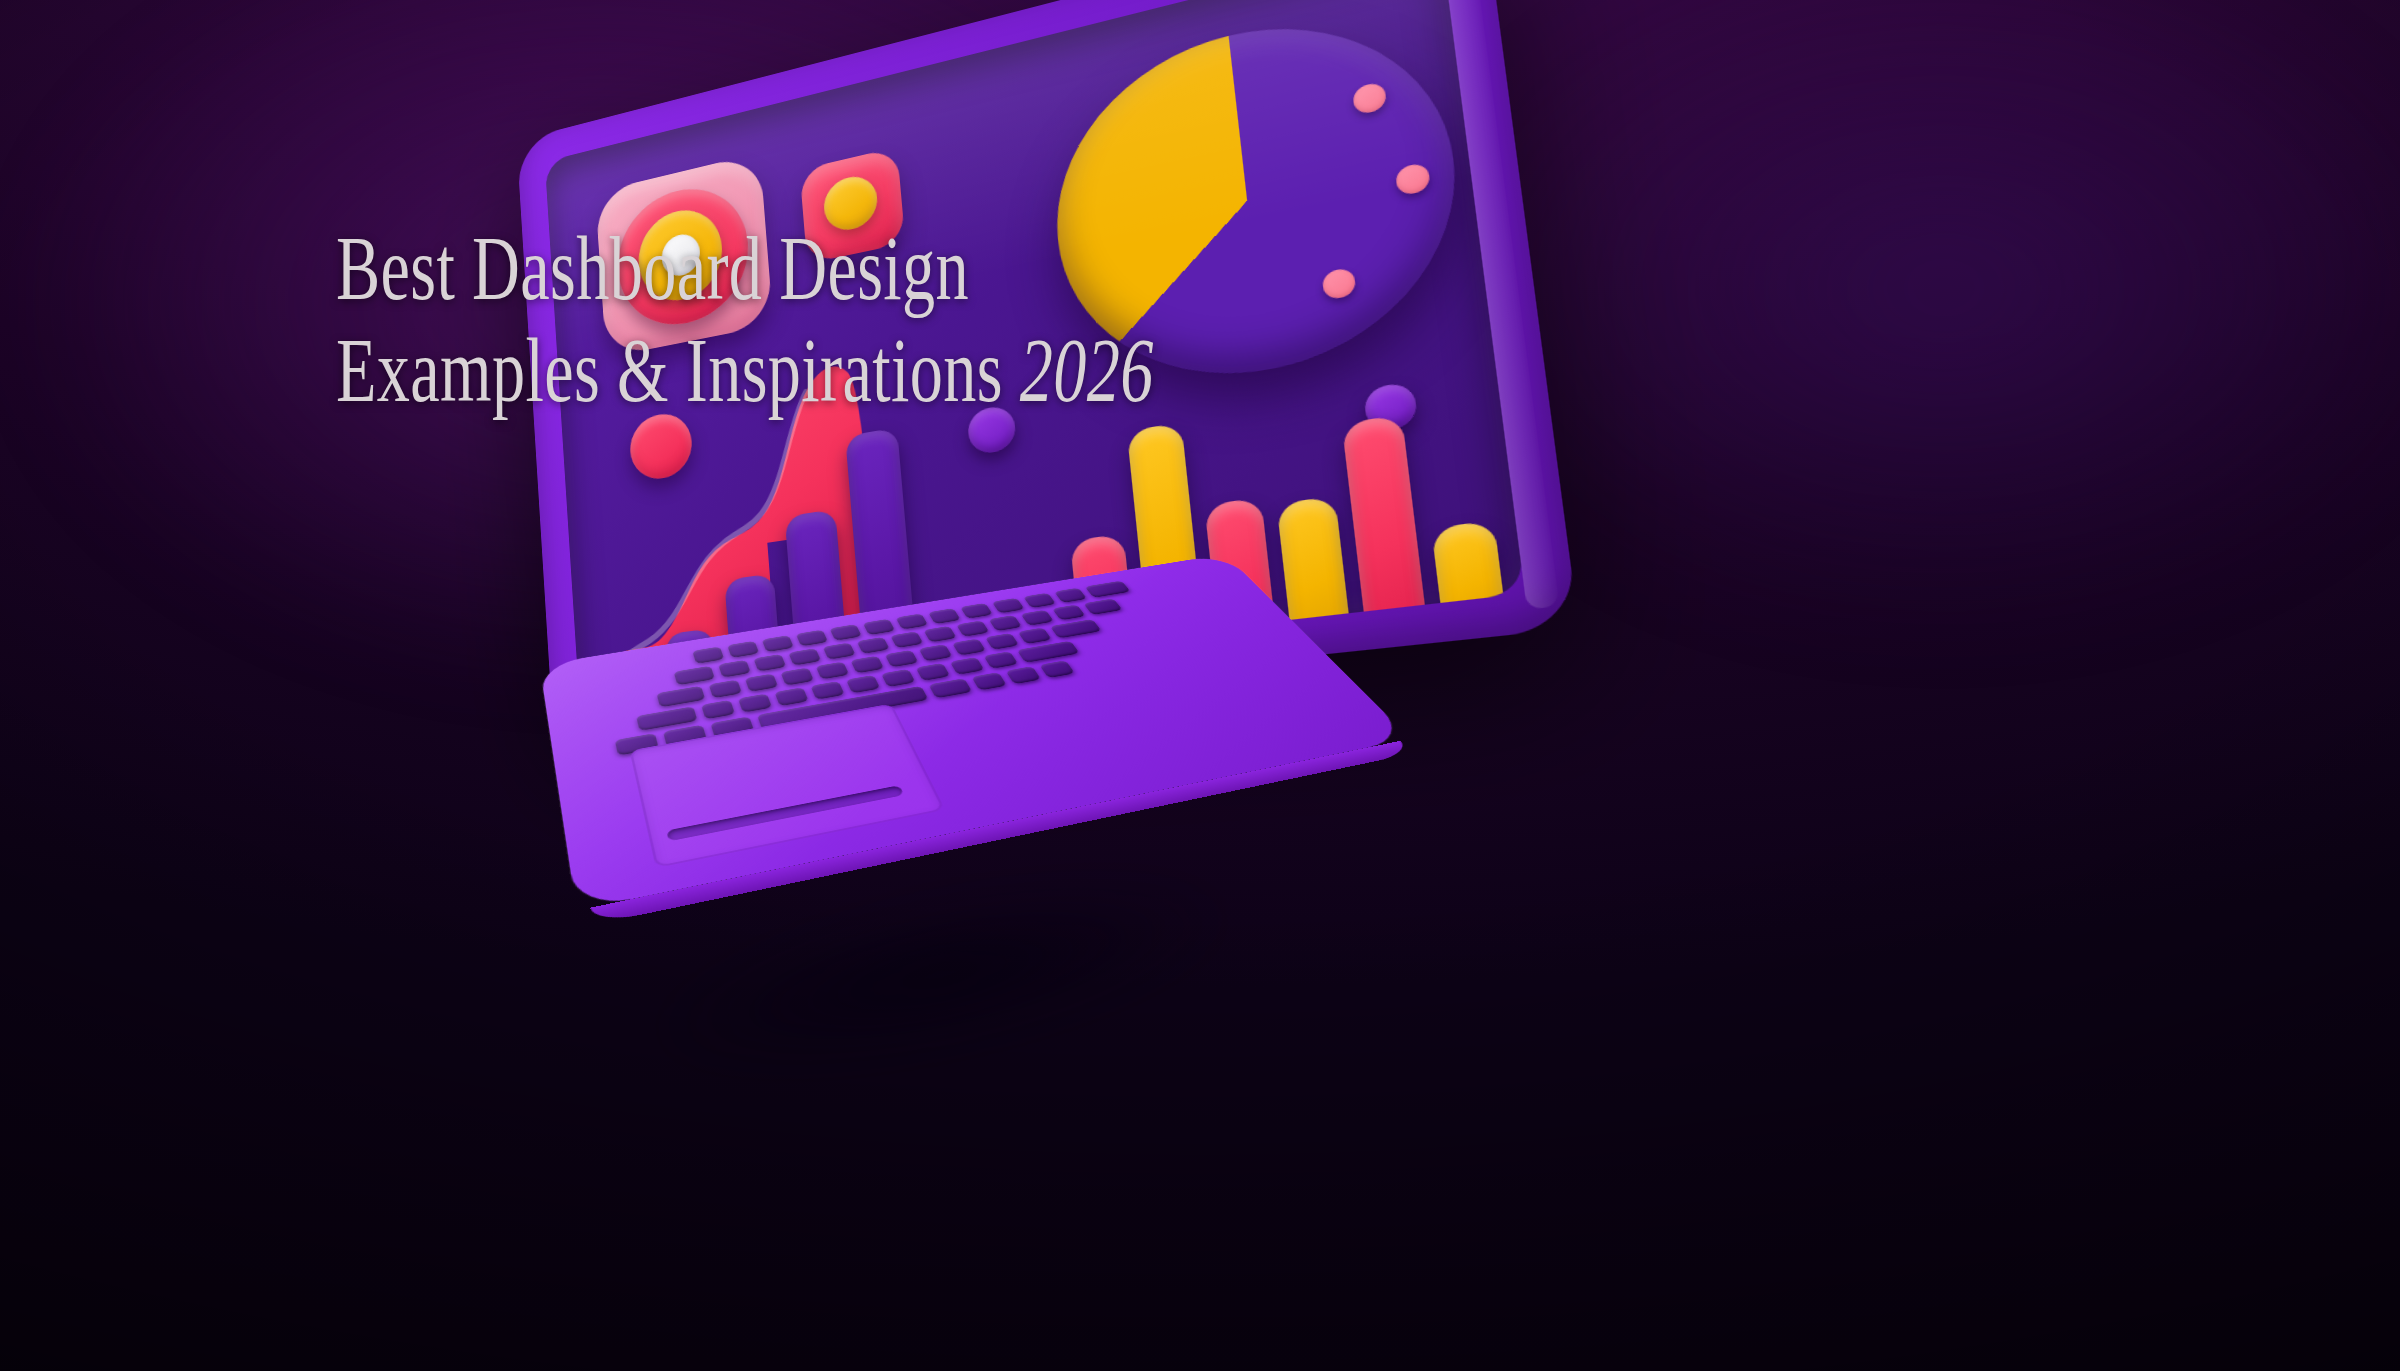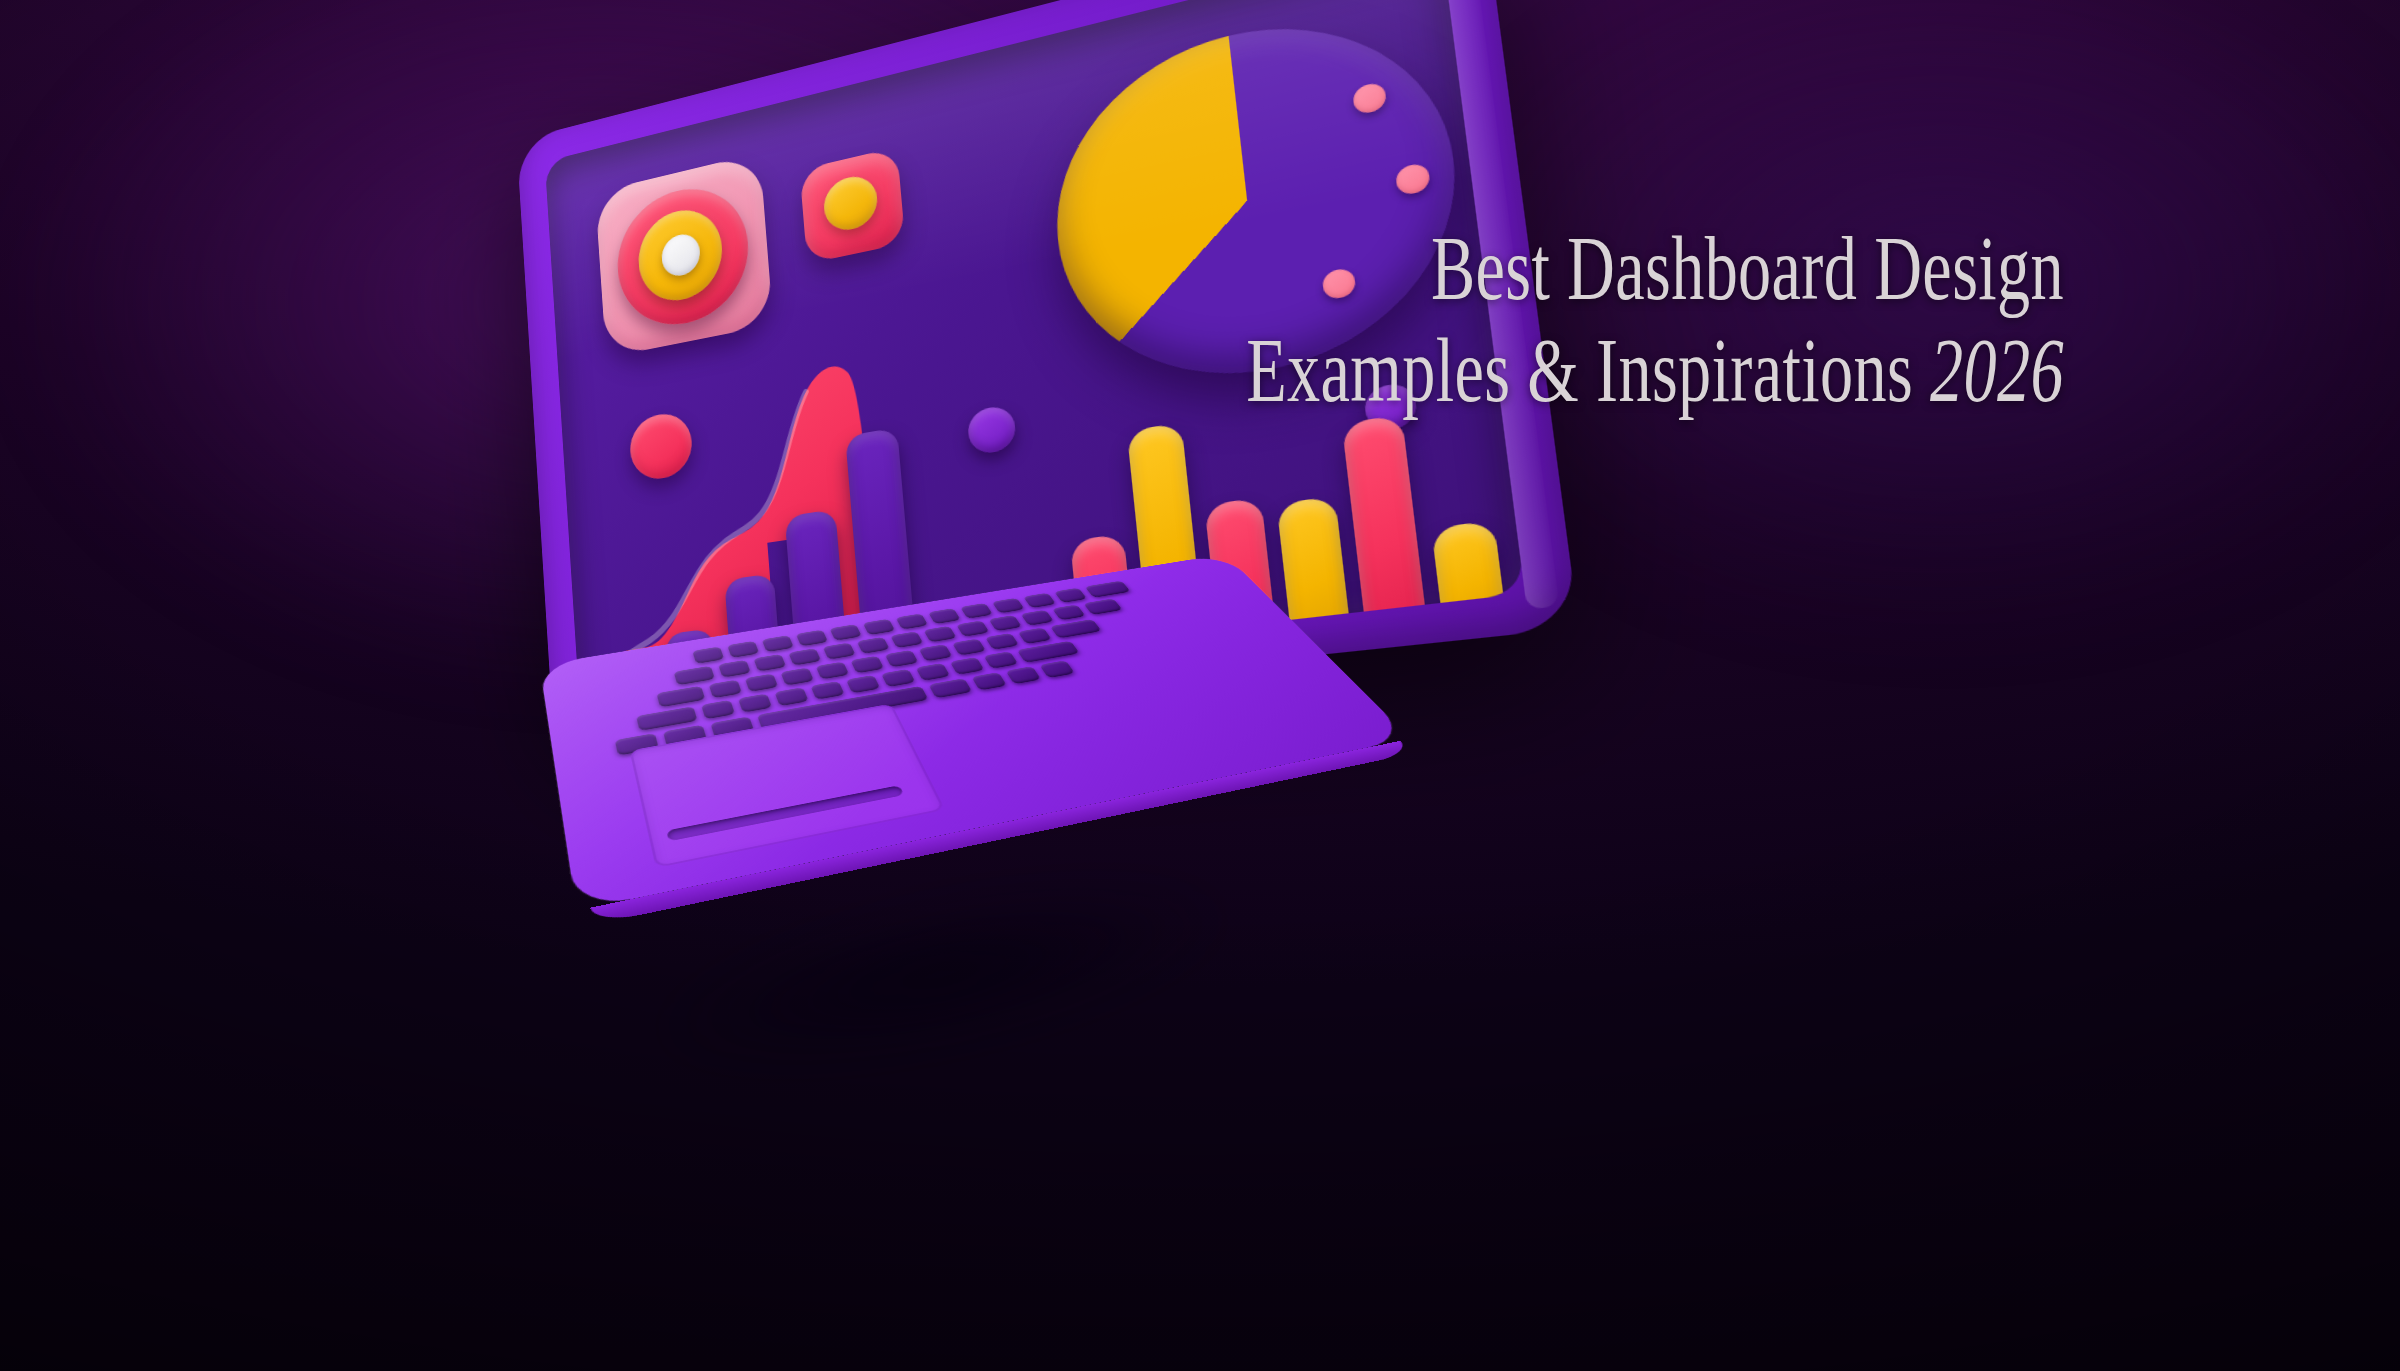--- a/index.html
+++ b/index.html
@@ -21,21 +21,21 @@
   .bg-bloom-b{position:absolute;right:-12%;top:-14%;width:62%;height:70%;
     background:radial-gradient(closest-side, rgba(58,14,96,.5), rgba(58,14,96,0) 70%);
     filter:blur(48px);pointer-events:none;}
   .bg-vignette{position:absolute;inset:0;
     background:radial-gradient(130% 100% at 50% 28%, rgba(0,0,0,0) 38%, rgba(0,0,0,.55) 78%, rgba(0,0,0,.88) 100%);
     pointer-events:none;}
 
   
   .headline{
     position:absolute; left:0; right:0; top:222px;
-    text-align:right; z-index:4; pointer-events:none;
+    text-align:left; z-index:4; pointer-events:none;
   }
   .hl-line{
     color:#d9d3d6;
     font-family:"Liberation Serif", serif;
     font-weight:400;
     font-size:92px;
     line-height:1.02;
     letter-spacing:.5px;
     transform:scaleX(.72);
     transform-origin:50% 50%;

